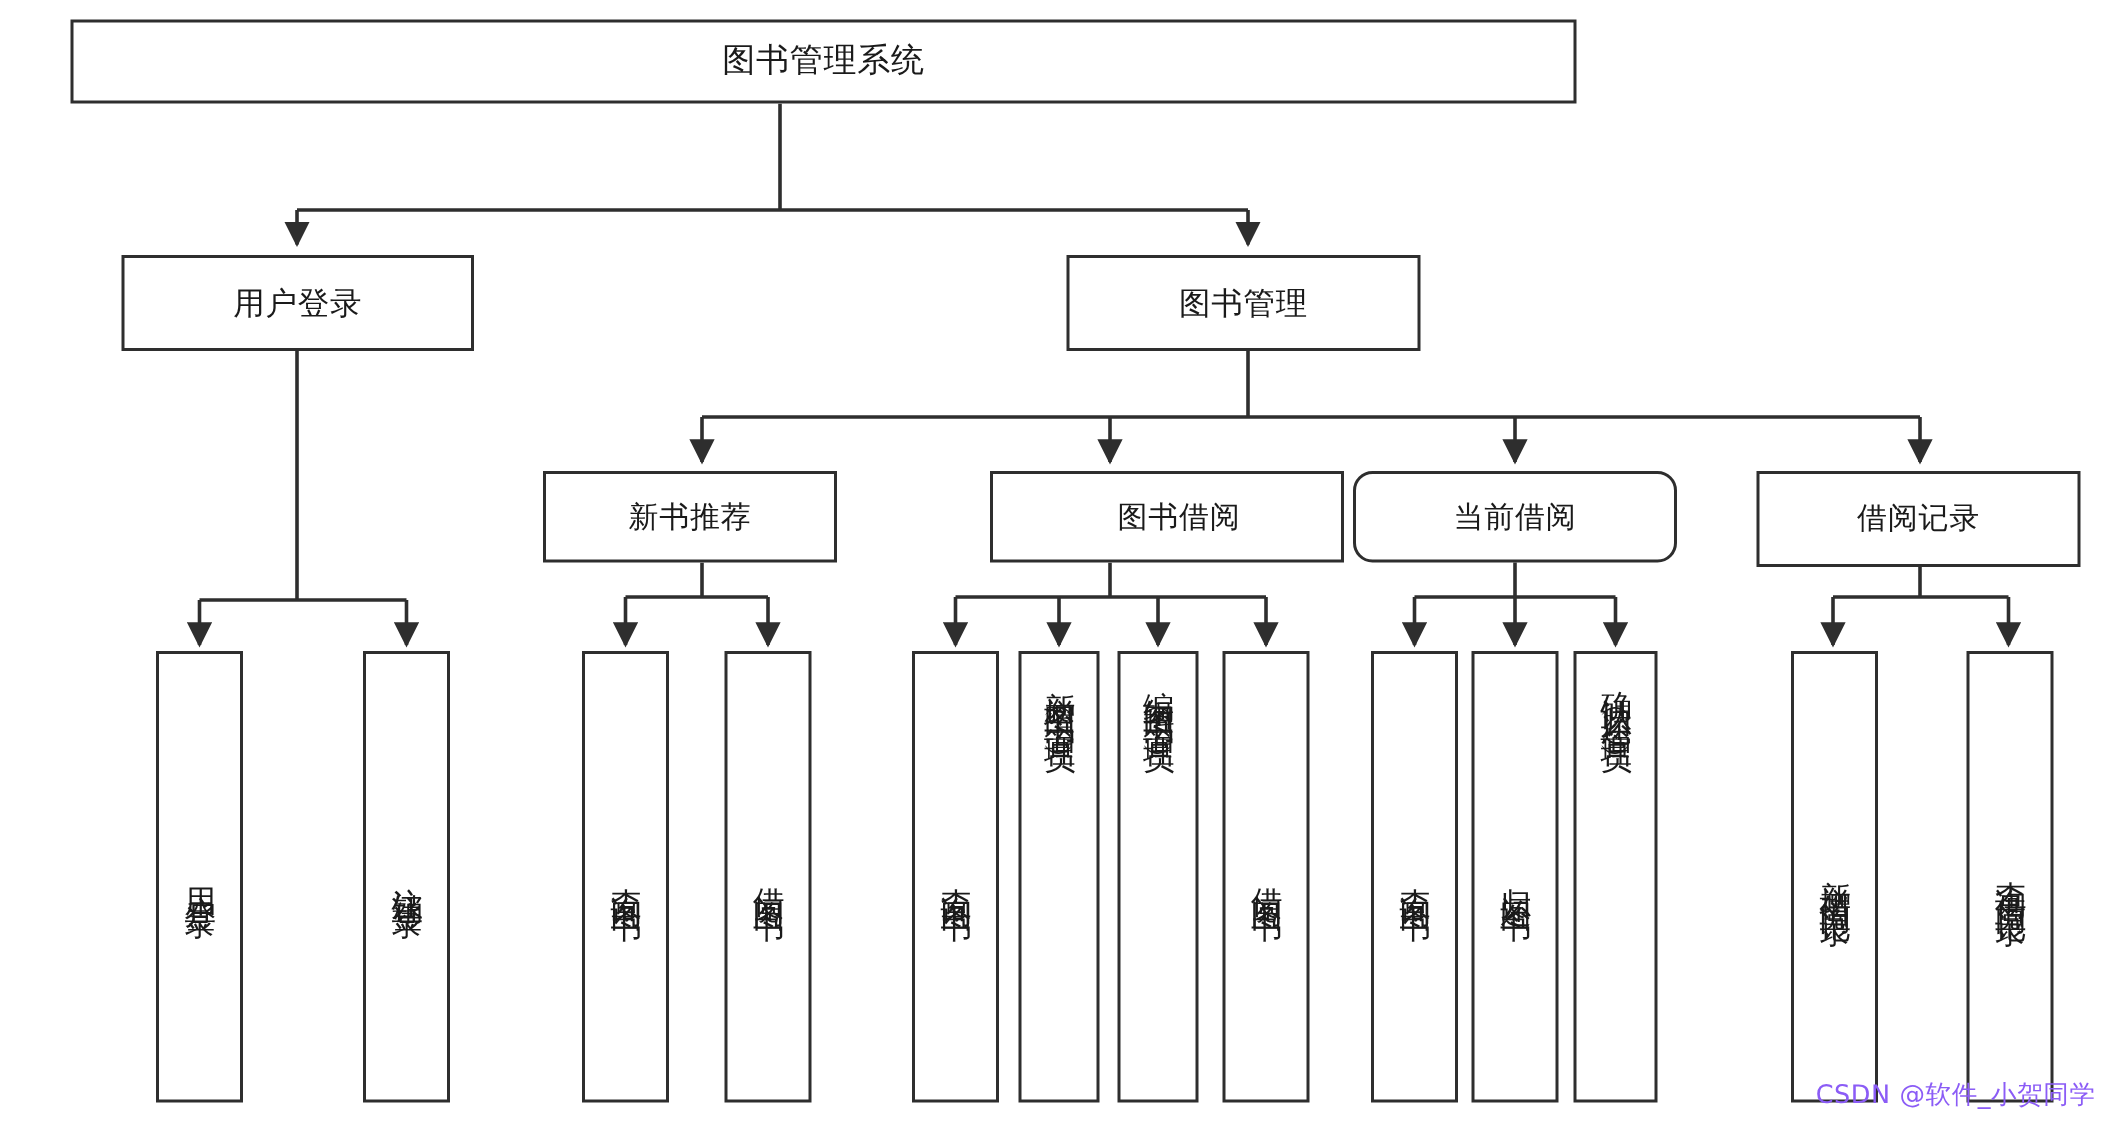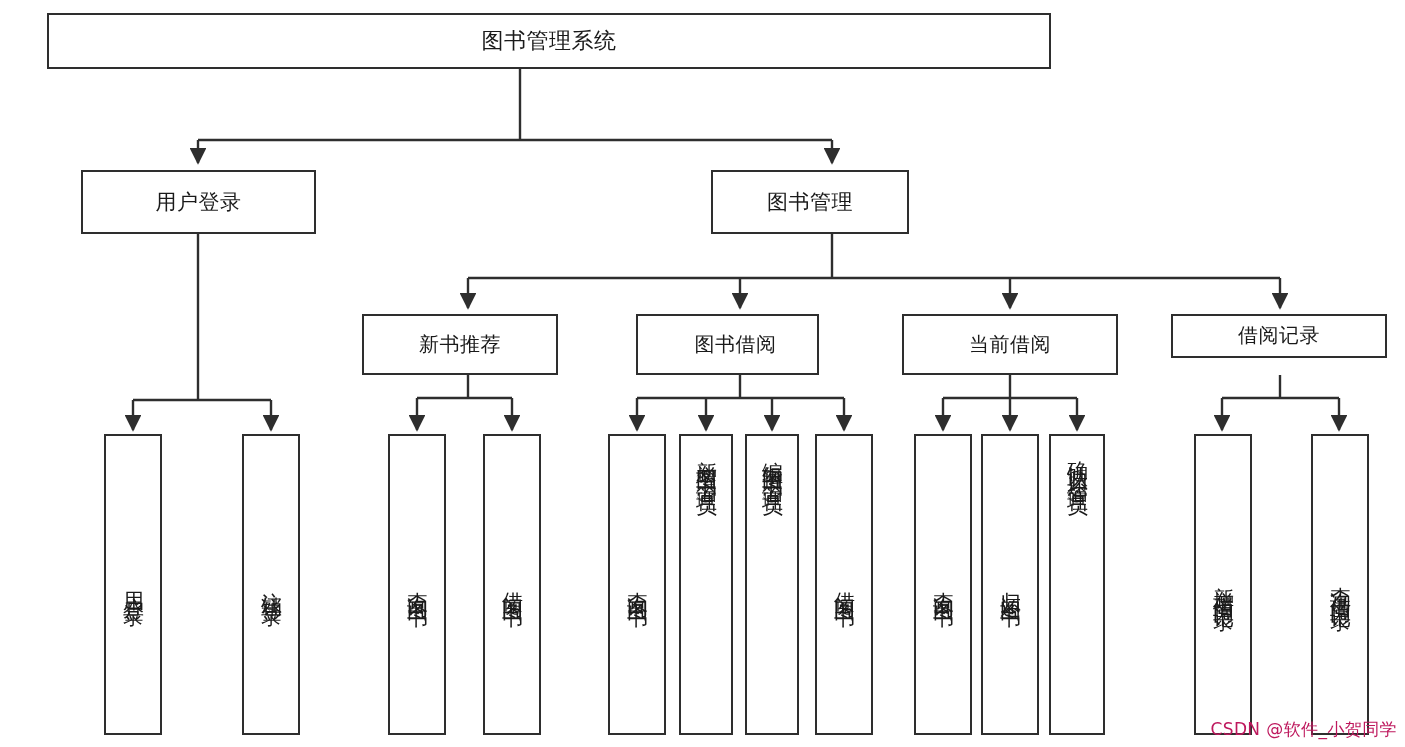--- a/index.html
+++ b/index.html
@@ -61,21 +61,21 @@
   }
   .leaf.centered {
     align-items: center;
     padding-top: 0;
   }
   .watermark {
     position: absolute;
     right: 8px;
     bottom: 6px;
     font-size: 17px;
-    color: #be185d;
+    color: #8b5cf6;
     letter-spacing: 0.4px;
     white-space: nowrap;
     pointer-events: none;
   }
 </style>
 </head>
 <body>
 
 <div id="canvas">
 
@@ -129,34 +129,34 @@
     </g>
   </svg>
 
   <div class="node lvl-root" style="left:18px; top:13px; width:1004px; height:56px;margin-left:29px;">
     <span class="node-label">图书管理系统</span>
   </div>
 
   <div class="node lvl-2" style="left:81px; top:170px; width:235px; height:64px;">
     <span class="node-label">用户登录</span>
   </div>
-  <div class="node lvl-2" style="left:711px; top:170px; width:198px; height:64px;">
+  <div class="node lvl-2" style="left:711px; top:170px; width:236px; height:64px;">
     <span class="node-label">图书管理</span>
   </div>
 
   <div class="node lvl-3" style="left:362px; top:314px; width:196px; height:61px;">
     <span class="node-label">新书推荐</span>
   </div>
-  <div class="node lvl-3" style="left:636px; top:314px; width:183px; height:61px;padding-left:16px;">
+  <div class="node lvl-3" style="left:660px; top:314px; width:236px; height:61px;padding-left:16px;">
     <span class="node-label">图书借阅</span>
   </div>
-  <div class="node lvl-3" style="left:902px; top:314px; width:216px; height:61px;">
+  <div class="node lvl-3" style="left:902px; top:314px; width:216px; height:61px;border-radius:13px;">
     <span class="node-label">当前借阅</span>
   </div>
-  <div class="node lvl-3" style="left:1171px; top:314px; width:216px; height:44px;">
+  <div class="node lvl-3" style="left:1171px; top:314px; width:216px; height:64px;">
     <span class="node-label">借阅记录</span>
   </div>
 
   <div class="node leaf centered" style="left:104px; top:434px; width:58px; height:301px;">
     <span class="node-label">用户登录</span>
   </div>
   <div class="node leaf centered" style="left:242px; top:434px; width:58px; height:301px;">
     <span class="node-label">注销登录</span>
   </div>
 

